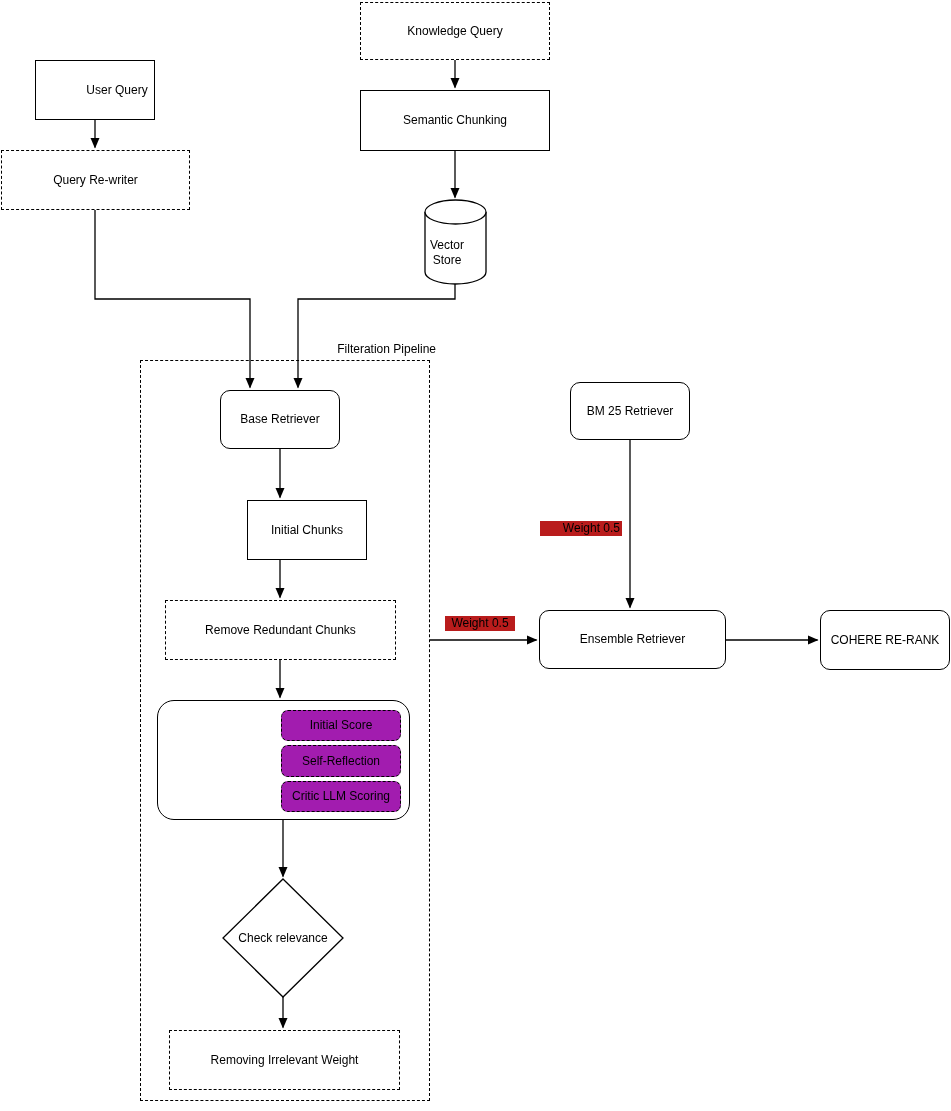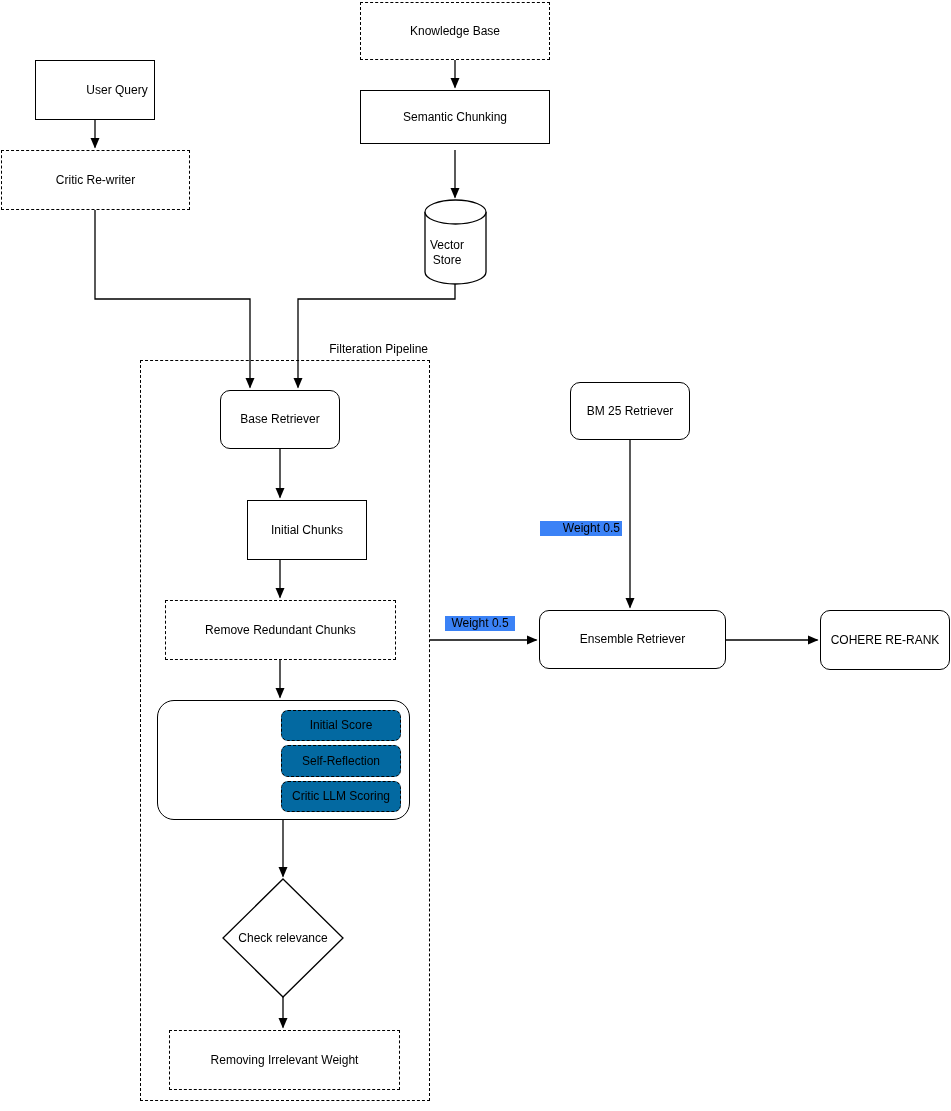--- a/index.html
+++ b/index.html
@@ -32,51 +32,51 @@
     position: absolute;
     border: 1.3px dashed #000000;
     background: transparent;
     box-sizing: border-box;
   }
   .floating-label {
     position: absolute;
     box-sizing: border-box;
     line-height: 15px;
   }
-  .edge-label { background: #3b82f6; padding: 0 2px; }
+  .edge-label { background: #b91c1c; padding: 0 2px; }
   .llm-sub {
     position: absolute;
     left: 123px;
     width: 120px;
     display: flex;
     align-items: center;
     justify-content: center;
     text-align: center;
     border: 1.2px dashed #000000;
     border-radius: 7px;
-    background: #0369a1;
+    background: #a21caf;
     box-sizing: border-box;
   }
   .llm-title {
     position: absolute;
     left: 0; top: 0;
     width: 122px; height: 100%;
     display: flex;
     align-items: center;
     justify-content: center;
     text-align: center;
   }
 </style>
 </head>
 <body>
 
 <div class="canvas">
 
   <div class="container-box" style="left:140px; top:360px; width:290px; height:741px;"></div>
-  <div class="floating-label" style="left:240px; top:342px; width:188px; text-align:right;">Filteration Pipeline</div>
+  <div class="floating-label" style="left:248px; top:342px; width:188px; text-align:right;">Filteration Pipeline</div>
 
   <svg class="wires" width="951" height="1111" viewBox="0 0 951 1111">
     <defs>
       <marker id="arrow" markerUnits="userSpaceOnUse" markerWidth="11" markerHeight="11" viewBox="0 0 11 11" refX="10" refY="5.5" orient="auto">
         <path d="M0,0.8 L11,5.5 L0,10.2 z" fill="#000000"></path>
       </marker>
     </defs>
 
     <g stroke="#000000" stroke-width="1.3" fill="none">
       <path d="M95,120 V147.5" marker-end="url(#arrow)"></path>
@@ -96,35 +96,35 @@
 
     <g stroke="#000000" stroke-width="1.3" fill="#ffffff">
       <path d="M425,212 v60 a30.5,12 0 0 0 61,0 v-60"></path>
       <ellipse cx="455.5" cy="212" rx="30.5" ry="12"></ellipse>
     </g>
 
     <polygon points="283,879 343,938 283,997 223,938" fill="#ffffff" stroke="#000000" stroke-width="1.3"></polygon>
   </svg>
 
   <div class="node dashed" style="left:360px; top:2px; width:190px; height:58px;">
-    <span>Knowledge Base</span>
+    <span>Knowledge Query</span>
   </div>
 
-  <div class="node" style="left:360px; top:90px; width:190px; height:54px;align-items:center;">
+  <div class="node" style="left:360px; top:90px; width:190px; height:61px;align-items:center;">
     <span>Semantic Chunking</span>
   </div>
 
   <div class="floating-label" style="left:425px; top:231px; width:44px; height:44px; display:flex; align-items:center; justify-content:center; text-align:center;">Vector Store</div>
 
   <div class="node" style="left:35px; top:60px; width:120px; height:60px;padding-left:44px;">
     <span>User Query</span>
   </div>
 
   <div class="node dashed" style="left:1px; top:150px; width:189px; height:60px;">
-    <span>Critic Re-writer</span>
+    <span>Query Re-writer</span>
   </div>
 
   <div class="node rounded" style="left:220px; top:390px; width:120px; height:59px;">
     <span>Base Retriever</span>
   </div>
 
   <div class="node" style="left:220px; top:500px; width:120px; height:60px;margin-left:27px;">
     <span>Initial Chunks</span>
   </div>
 

